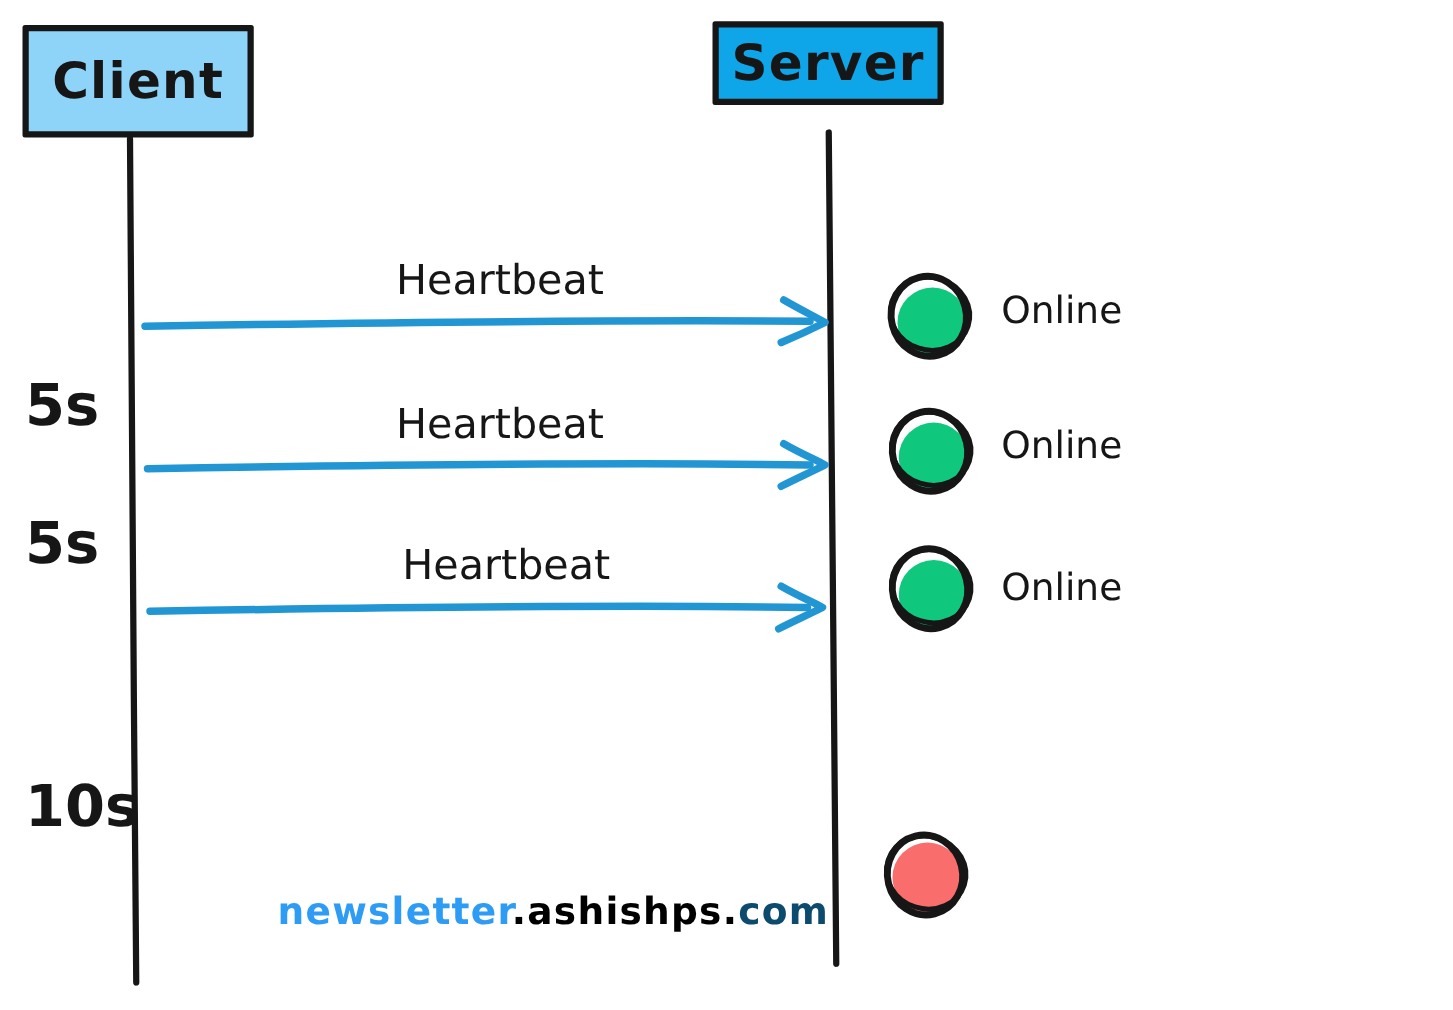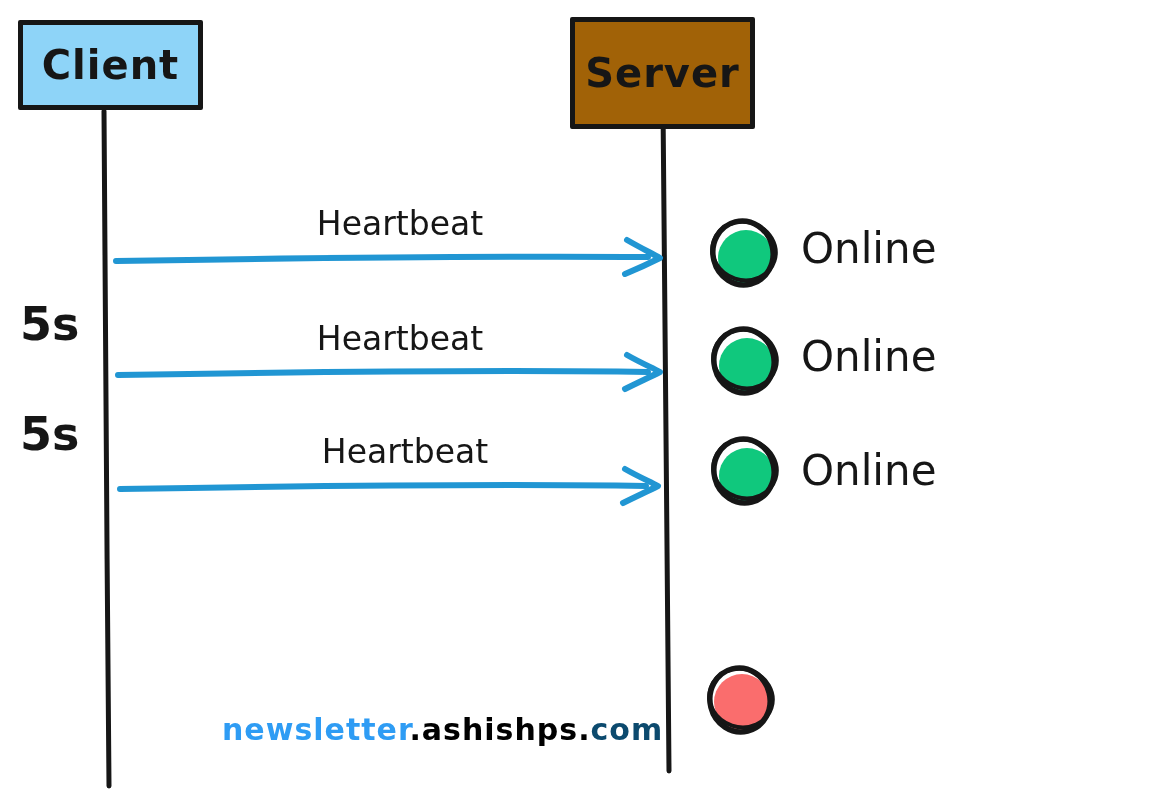--- a/index.html
+++ b/index.html
@@ -20,21 +20,21 @@
     align-items: center;
     justify-content: center;
     border: 5px solid #161616;
     border-radius: 2px;
     font-size: 40px;
     font-weight: 600;
     letter-spacing: 1px;
     box-sizing: border-box;
   }
   .actor-client { left: 18px; top: 20px; width: 185px; height: 90px; background: #8ed4f8; }
-  .actor-server { left: 570px; top: 17px; width: 185px; height: 112px; background: #a16207; }
+  .actor-server { left: 570px; top: 17px; width: 185px; height: 67px; background: #0ea5e9; }
 
   .msg-label {
     width: 240px;
     text-align: center;
     font-size: 33px;
     font-weight: 500;
     white-space: nowrap;
   }
   .msg-1 { left: 280px; top: 204px; }
   .msg-2 { left: 280px; top: 319px; }
@@ -48,21 +48,21 @@
     font-weight: 700;
     line-height: 50px;
     white-space: nowrap;
   }
   .interval-1 { top: 299px; }
   .interval-2 { top: 409px; }
   .interval-3 { top: 620px; }
 
   .online-label {
     left: 801px;
-    font-size: 42px;
+    font-size: 30px;
     font-weight: 500;
     line-height: 38px;
     white-space: nowrap;
   }
   .online-1 { top: 230px; }
   .online-2 { top: 338px; }
   .online-3 { top: 452px; }
 
   .offline-label {
     left: 780px;
@@ -146,20 +146,21 @@
 
   <div class="abs actor-box actor-client">Client</div>
   <div class="abs actor-box actor-server">Server</div>
 
   <div class="abs msg-label msg-1">Heartbeat</div>
   <div class="abs msg-label msg-2">Heartbeat</div>
   <div class="abs msg-label msg-3">Heartbeat</div>
 
   <div class="abs interval interval-1">5s</div>
   <div class="abs interval interval-2">5s</div>
+  <div class="abs interval interval-3">10s</div>
 
   <div class="abs online-label online-1">Online</div>
   <div class="abs online-label online-2">Online</div>
   <div class="abs online-label online-3">Online</div>
 
 
   <div class="abs footer">
     <span class="seg-blue">newsletter</span><span class="seg-green">.ashishps.</span><span class="seg-black">com</span>
   </div>
 

